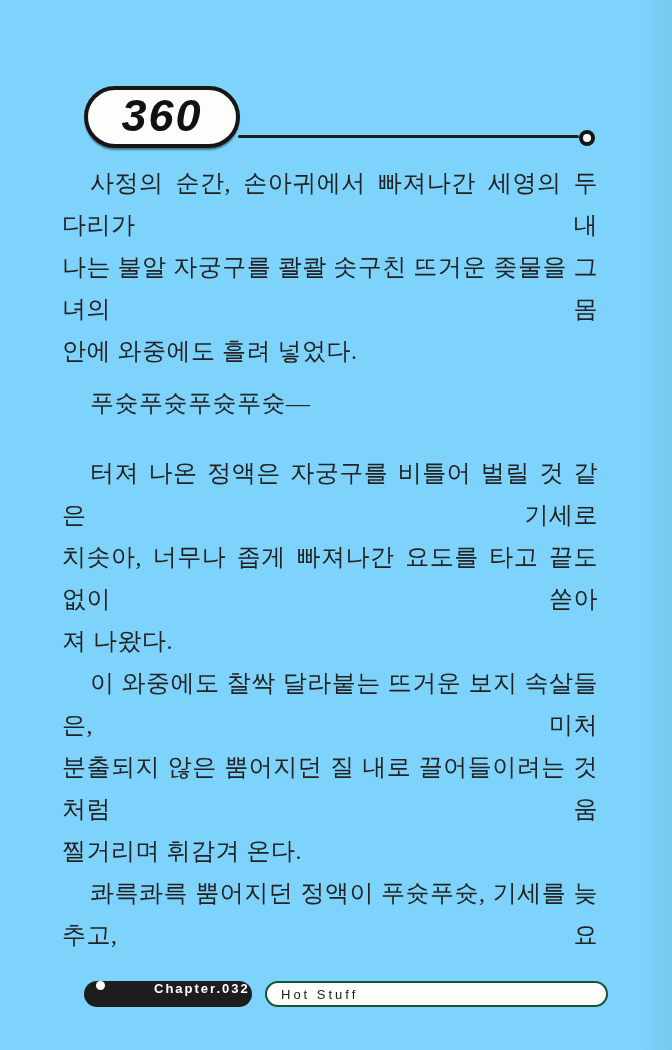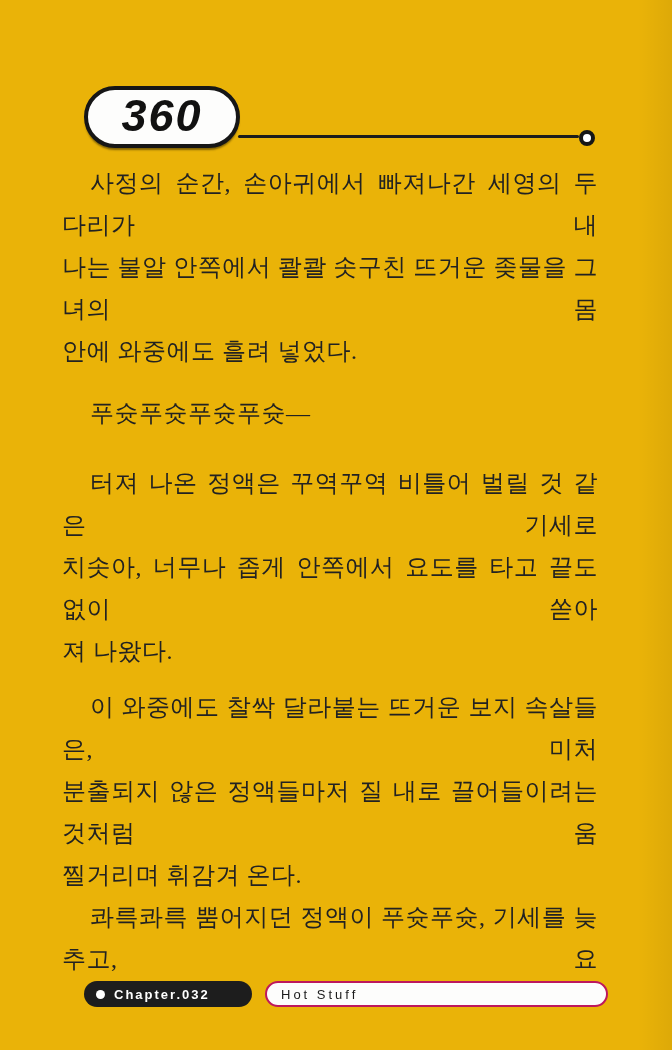--- a/index.html
+++ b/index.html
@@ -4,21 +4,21 @@
 <style>
   html,body{margin:0;padding:0;}
   body{
     width:672px;height:1050px;
     background:#ffffff;
     font-family:"Liberation Serif","DejaVu Serif",serif;
     position:relative;overflow:hidden;
   }
   .page{
     position:absolute;inset:0;
-    background:#eab308;
+    background:#7dd3fc;
   }
   
   .page::after{
     content:"";position:absolute;top:0;right:0;width:34px;height:100%;
     background:linear-gradient(to right, rgba(0,0,0,0), rgba(0,0,0,0.055));
     pointer-events:none;
   }
 
   
   .page-header{position:absolute;top:0;left:0;right:0;height:160px;}
@@ -60,34 +60,34 @@
 
   
   .page-footer{
     position:absolute;left:84px;right:64px;top:981px;height:26px;
     display:flex;align-items:stretch;gap:13px;
     font-family:"Liberation Sans","DejaVu Sans",sans-serif;
   }
   .chapter-pill{
     width:168px;flex:0 0 auto;
     background:#1d1d1d;border-radius:13px;
-    display:flex;align-items:center;
-    padding-left:12px;box-sizing:border-box;
+    display:flex;
+    padding-left:12px;box-sizing:border-box;gap:40px;
   }
   .chapter-dot{
     width:9px;height:9px;border-radius:50%;background:#fff;
     margin-right:9px;flex:0 0 auto;
   }
   .chapter-label{
     color:#fff;font-size:13px;font-weight:700;letter-spacing:2px;
     transform:translateY(-0.5px);
   }
   .title-pill{
     flex:1 1 auto;
-    background:#fdfdfc;border:2px solid #be185d;border-radius:13px;
+    background:#fdfdfc;border:2px solid #14532d;border-radius:13px;
     display:flex;align-items:center;
     padding-left:14px;box-sizing:border-box;
   }
   .title-label{
     color:#1b1b1b;font-size:13px;font-weight:500;letter-spacing:3px;
   }
 </style>
 </head>
 <body>
 
@@ -97,34 +97,34 @@
     <div class="page-num-pill">
       <span class="page-num">360</span>
     </div>
     <div class="header-rule"></div>
     <div class="header-ring"></div>
   </header>
 
   <main class="body-text">
       <p class="para">
         <span class="line indent fill">사정의 순간, 손아귀에서 빠져나간 세영의 두 다리가 내</span>
-        <span class="line fill">나는 불알 안쪽에서 콸콸 솟구친 뜨거운 좆물을 그녀의 몸</span>
+        <span class="line fill">나는 불알 자궁구를 콸콸 솟구친 뜨거운 좆물을 그녀의 몸</span>
         <span class="line">안에 와중에도 흘려 넣었다.</span>
       </p>
-      <p class="para" style="margin-top: 20px;">
+      <p class="para" style="margin-top: 10px;">
         <span class="line indent">푸슛푸슛푸슛푸슛—</span>
       </p>
       <p class="para" style="margin-top: 28px;">
-        <span class="line indent fill">터져 나온 정액은 꾸역꾸역 비틀어 벌릴 것 같은 기세로</span>
-        <span class="line fill">치솟아, 너무나 좁게 안쪽에서 요도를 타고 끝도 없이 쏟아</span>
+        <span class="line indent fill">터져 나온 정액은 자궁구를 비틀어 벌릴 것 같은 기세로</span>
+        <span class="line fill">치솟아, 너무나 좁게 빠져나간 요도를 타고 끝도 없이 쏟아</span>
         <span class="line">져 나왔다.</span>
       </p>
-      <p class="para" style="margin-top: 14px;">
+      <p class="para" style="">
         <span class="line indent fill">이 와중에도 찰싹 달라붙는 뜨거운 보지 속살들은, 미처</span>
-        <span class="line fill">분출되지 않은 정액들마저 질 내로 끌어들이려는 것처럼 움</span>
+        <span class="line fill">분출되지 않은 뿜어지던 질 내로 끌어들이려는 것처럼 움</span>
         <span class="line">찔거리며 휘감겨 온다.</span>
       </p>
       <p class="para">
         <span class="line indent fill">콰륵콰륵 뿜어지던 정액이 푸슛푸슛, 기세를 늦추고, 요</span>
       </p>
     </main>
 
   <footer class="page-footer">
     <div class="chapter-pill">
       <span class="chapter-dot"></span>

